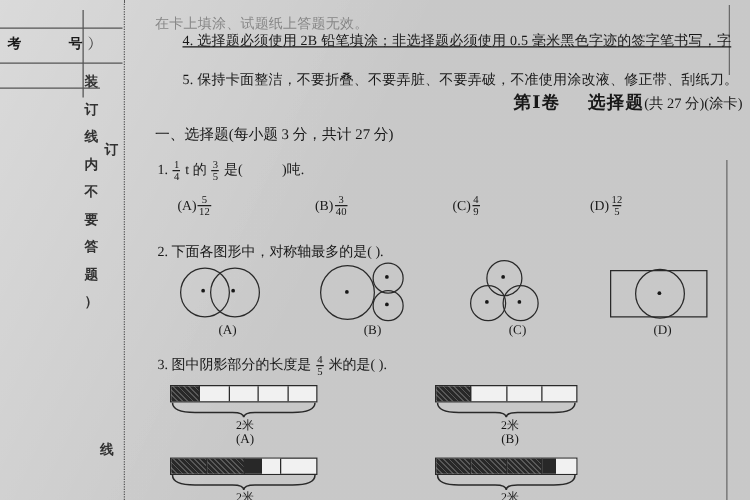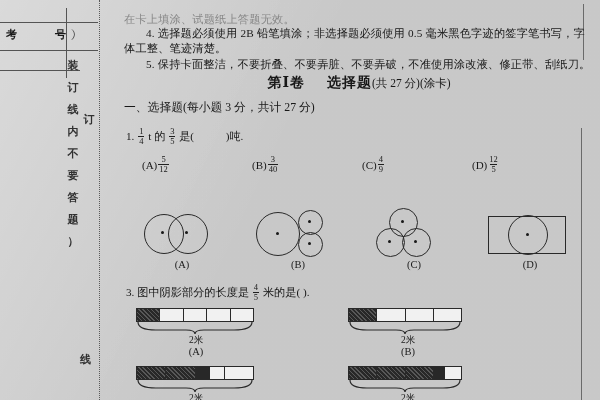--- a/index.html
+++ b/index.html
@@ -47,24 +47,24 @@
     border-left:1.6px dotted #5a5a5a;}
   
   .rrule{position:absolute;width:0;border-left:1.5px solid #6a6a6a;}
   .rrule.a{left:583px;top:4px;height:56px;}
   .rrule.b{left:581px;top:128px;height:272px;}
   
   .content{position:absolute;left:124px;top:0;width:470px;height:400px;margin-top:16px;}
   .line{font-size:11.2px;line-height:15px;letter-spacing:.2px;white-space:nowrap;}
   .cut{position:absolute;left:0;top:-4px;color:#6f6f6f;opacity:.75;}
   .ins{position:absolute;}
-  .ins.i4a{left:22px;top:10px;}
+  .ins.i4a{left:22px;top:10px;text-decoration:underline;}
   .ins.i4b{left:0px;top:25px;}
   .ins.i5 {left:22px;top:41px;}
-  .juan{position:absolute;left:0;top:57px;width:470px;text-align:center;}
+  .juan{position:absolute;left:0;top:57px;width:470px;text-align:right;}
   .juan .big{font-size:14px;font-weight:bold;letter-spacing:1px;}
   .juan .sub{font-size:11.5px;}
   .sec{position:absolute;left:0;top:84px;font-size:11.8px;font-weight:normal;}
   
   .q{position:absolute;font-size:11.2px;}
   .q1{left:2px;top:112px;}
   .q2{left:2px;top:178px;}
   .q3{left:2px;top:268px;}
   
   .frac{display:inline-flex;flex-direction:column;align-items:center;
@@ -134,21 +134,20 @@
     <div class="dotline"></div>
   </div>
 
   <div class="rrule a"></div>
   <div class="rrule b"></div>
 
   <div class="content">
 
     <div class="line cut">在卡上填涂、试题纸上答题无效。</div>
     <div class="line ins i4a">4. 选择题必须使用 2B 铅笔填涂；非选择题必须使用 0.5 毫米黑色字迹的签字笔书写，字</div>
-    <div class="line ins i4b">体工整、笔迹清楚。</div>
     <div class="line ins i5">5. 保持卡面整洁，不要折叠、不要弄脏、不要弄破，不准使用涂改液、修正带、刮纸刀。</div>
 
     <div class="juan">
       <span class="big">第Ⅰ卷</span>
       <span style="display:inline-block;width:14px"></span>
       <span class="big">选择题</span><span class="sub">(共 27 分)(涂卡)</span>
     </div>
 
     <div class="sec">一、选择题(每小题 3 分，共计 27 分)</div>
 
@@ -192,20 +191,24 @@
       </div>
       <div class="opt" style="left:348px">
         <span>(D)</span>
         <span class="frac">
           <span class="n">12</span>
           <span class="d">5</span>
         </span>
       </div>
     </div>
 
+    <div class="q q2">
+      <span>2.</span>
+      <span>下面各图形中，对称轴最多的是(        ).</span>
+    </div>
 
     <div class="figrow">
 
       <div class="fig" style="left:10px;top:0;width:96px">
         <div style="position:relative;height:52px;width:96px">
           <div class="circ" style="left:10px;top:8px;width:38px;height:38px"></div>
           <div class="circ" style="left:34px;top:8px;width:38px;height:38px"></div>
           <div class="dot" style="left:27px;top:25px"></div>
           <div class="dot" style="left:51px;top:25px"></div>
         </div>

